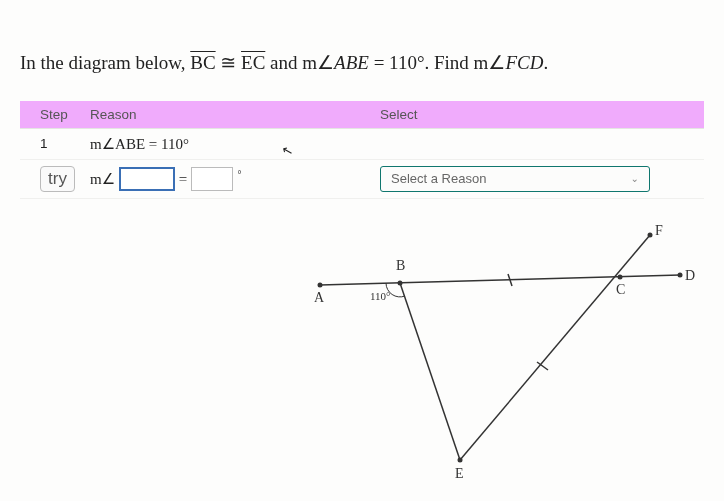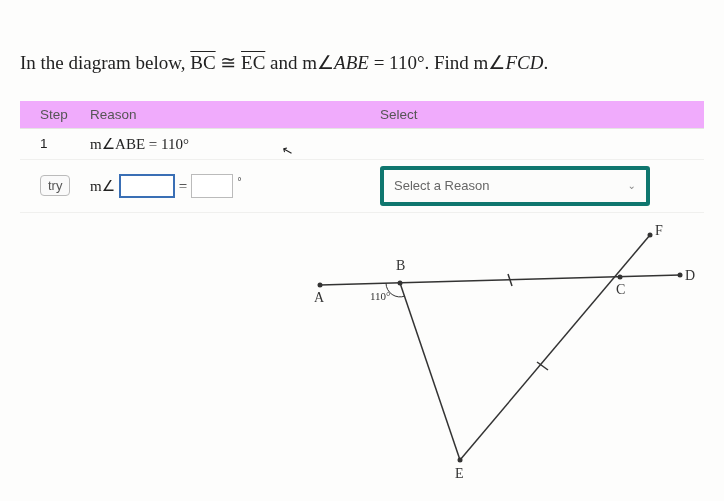--- a/index.html
+++ b/index.html
@@ -35,21 +35,21 @@
     display: flex;
     align-items: center;
     padding: 6px 0;
     border-bottom: 1px solid #f0f0ee;
   }
   .col-step { width: 70px; padding-left: 20px; }
   .col-angle { width: 230px; }
   .col-reason { flex: 1; padding-left: 60px; }
   .try-btn {
     display: inline-block;
-    font-size: 13px;
+    font-size: 17px;
     border: 1px solid #bbb;
     border-radius: 4px;
     padding: 2px 7px;
     background: #fafafa;
     color: #555;
     cursor: pointer;
   }
   .angle-expr { font-family: Georgia, serif; font-size: 15px; }
   .input-box {
     width: 56px;
@@ -60,22 +60,22 @@
     text-align: center;
     padding: 0 2px;
   }
   .input-box.small { width: 42px; border: 1px solid #bbb; }
   .deg-sup { font-size: 10px; vertical-align: super; margin-left: 1px; }
   .reason-select {
     display: inline-flex;
     align-items: center;
     justify-content: space-between;
     width: 270px;
-    height: 40px;
-    border: 4px solid #0f766e;
+    height: 26px;
+    border: 1px solid #0f766e;
     border-radius: 3px;
     padding: 0 10px;
     background: #fcfcfb;
     color: #666;
     font-size: 13px;
     cursor: pointer;
   }
   .chev { font-size: 10px; color: #888; }
   .cursor-icon {
     position: absolute;

